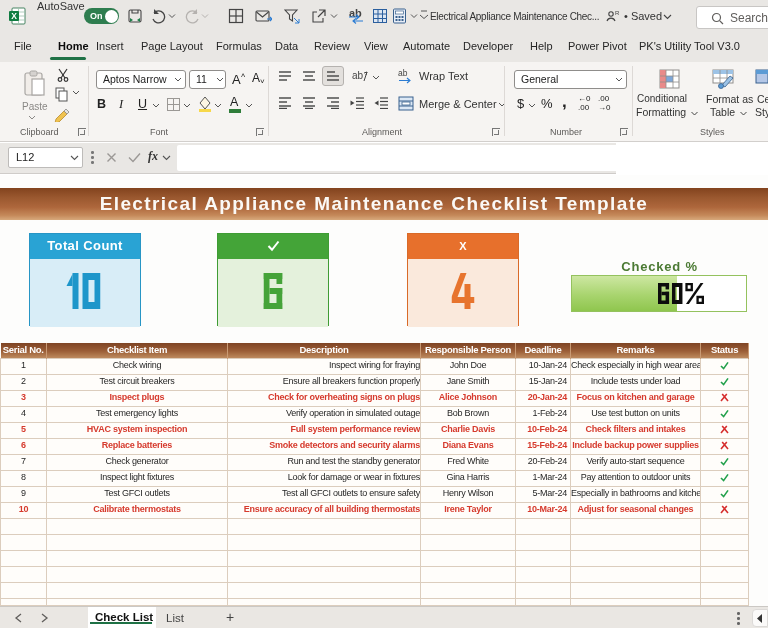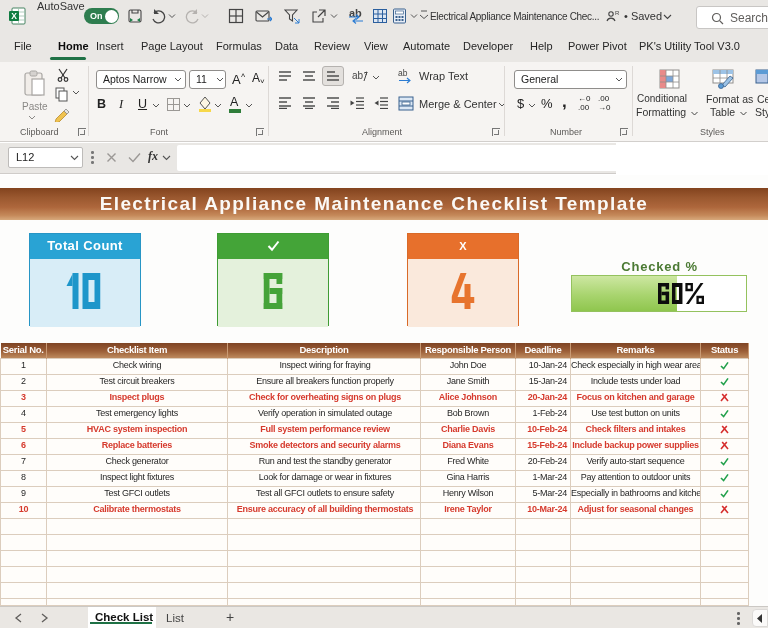--- a/index.html
+++ b/index.html
@@ -23,21 +23,21 @@
 .cardhead{position:absolute;left:0;top:0;width:100%;height:25px;color:#fff;font-weight:bold;font-size:13px;letter-spacing:0.4px;text-align:center;line-height:24px;}
 .cardbody{position:absolute;left:0;top:25px;width:100%;height:68px;}
 
 #tbl{position:absolute;left:0;top:168px;width:749px;border-collapse:collapse;table-layout:fixed;border-radius:24px;}
 #tbl td{background:#fffdfa;border:1px solid #dccdbd;font-size:9px;letter-spacing:-0.25px;line-height:11px;color:#262626;text-align:center;white-space:nowrap;overflow:hidden;vertical-align:top;padding:1px 0 0 0;height:16px;}
 #tbl tr.h td{background:linear-gradient(180deg,#7e4424 0%,#9c5f38 55%,#bd8a5e 100%);border:none;border-right:1px solid #c99a74;color:#fff;font-weight:bold;font-size:9.5px;letter-spacing:-0.3px;height:15px;}
 #tbl tr.e td{height:16px;}
 #tbl tr.e2 td{height:7px;border-bottom:1px solid #dccdbd;}
 #tbl svg{vertical-align:middle;}
 #tbl td.dl{text-align:right;padding-right:3px;}
-#tbl td.ds{text-align:center;padding-left:2px;}
+#tbl td.ds{text-align:right;padding-left:2px;}
 #tbl tr.red td{color:#d63a2d;font-weight:bold;}
 </style>
 </head>
 <body>
 <div id="app">
   <div id="sheet" class="abs">
 
     <div class="abs" style="left:0;top:13px;width:768px;height:32px;background:linear-gradient(180deg,#82431e 0%,#9a582f 30%,#ae673c 60%,#c48859 85%,#d7a97c 100%);">
       <div style="width:748px;text-align:center;font-size:19px;font-weight:bold;color:#fbf9f6;line-height:32px;letter-spacing:1.4px;">Electrical Appliance Maintenance Checklist Template</div>
     </div>

